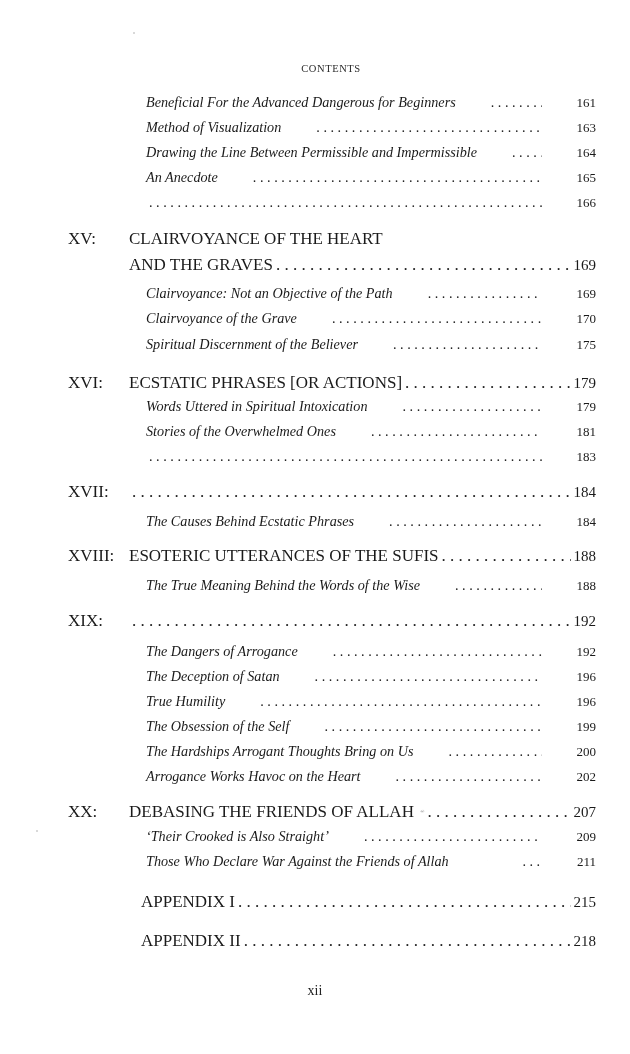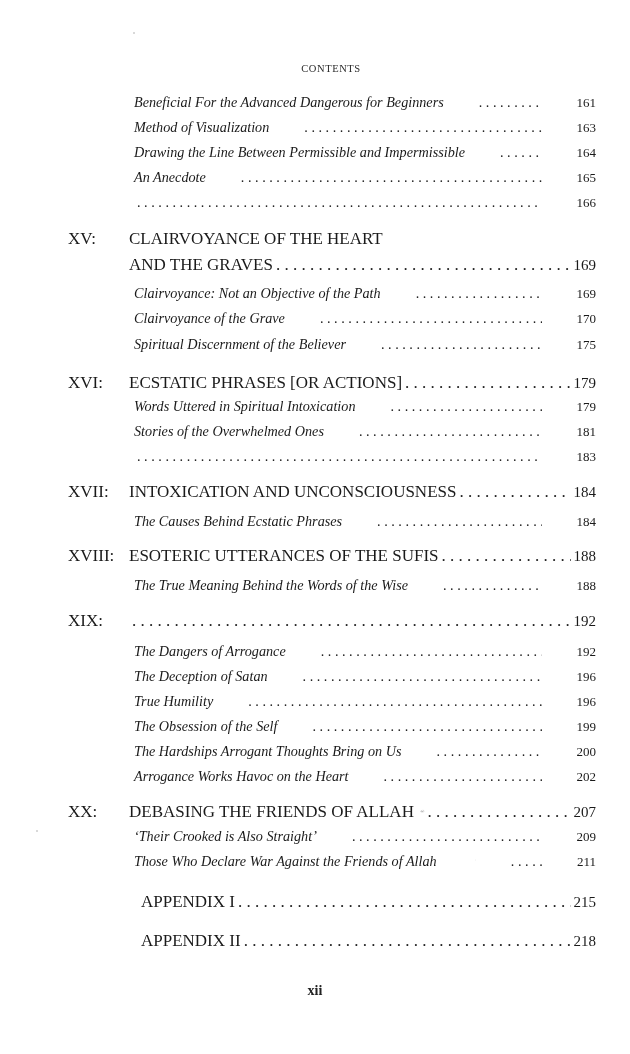--- a/index.html
+++ b/index.html
@@ -16,41 +16,41 @@
     position: absolute; left: 0; width: 630px; height: 24px;
   }
   .num {
     position: absolute; left: 68px; font-size: 17px; top: 0; white-space: nowrap;
   }
   .entry {
     position: absolute; display: flex; align-items: baseline; white-space: nowrap;
     right: 34px;
   }
   .entry.chap { left: 129px; font-size: 17px; }
-  .entry.sub  { left: 134px; font-size: 14.2px; font-style: italic; gap: 32px; }
+  .entry.sub  { left: 146px; font-size: 14.2px; font-style: italic; gap: 32px; }
   .entry.app  { left: 141px; font-size: 17px; }
   .entry .t { flex: 0 0 auto; }
   .entry .dots {
     flex: 1 1 auto; overflow: hidden; white-space: nowrap;
     letter-spacing: 3.6px; font-style: normal; margin: 0 3px;
     color: #222;
   }
   .entry .dots::before {
     content: ". . . . . . . . . . . . . . . . . . . . . . . . . . . . . . . . . . . . . . . . . . . . . . . . . . . . . . . . . . . . . . . . . . . . . . . . . .";
     letter-spacing: 0;
   }
   .entry .pg { flex: 0 0 auto; font-style: normal; font-size: 15px; }
   .entry.sub .pg { font-size: 13px; }
   .plain { position: absolute; left: 129px; font-size: 17px; white-space: nowrap; }
   .honorific {
     display: inline-block; width: 20px; height: 12px; margin-left: 6px; vertical-align: middle;
   }
   .folio {
     position: absolute; top: 983px; left: 0; width: 630px; text-align: center;
-    font-size: 14px; font-weight: bold; color: #222;
+    font-size: 14px; font-weight: normal; color: #222;
   }
   .speck { position: absolute; width: 2px; height: 2px; background: #ccc; border-radius: 1px; }
 </style>
 </head>
 <body>
 
 <div>
 
   <div class="running-head">CONTENTS</div>
 
@@ -147,21 +147,20 @@
   <div class="row" style="top:448px">
     <div class="entry sub">
         <span class="dots"></span>
         <span class="pg">183</span>
       </div>
   </div>
 
   <div class="row" style="top:482px">
     <span class="num">XVII:</span>
     <div class="entry chap">
-        <span class="t">INTOXICATION AND UNCONSCIOUSNESS</span>
         <span class="dots"></span>
         <span class="pg">184</span>
       </div>
   </div>
   <div class="row" style="top:513px">
     <div class="entry sub">
         <span class="t">The Causes Behind Ecstatic Phrases</span>
         <span class="dots"></span>
         <span class="pg">184</span>
       </div>

